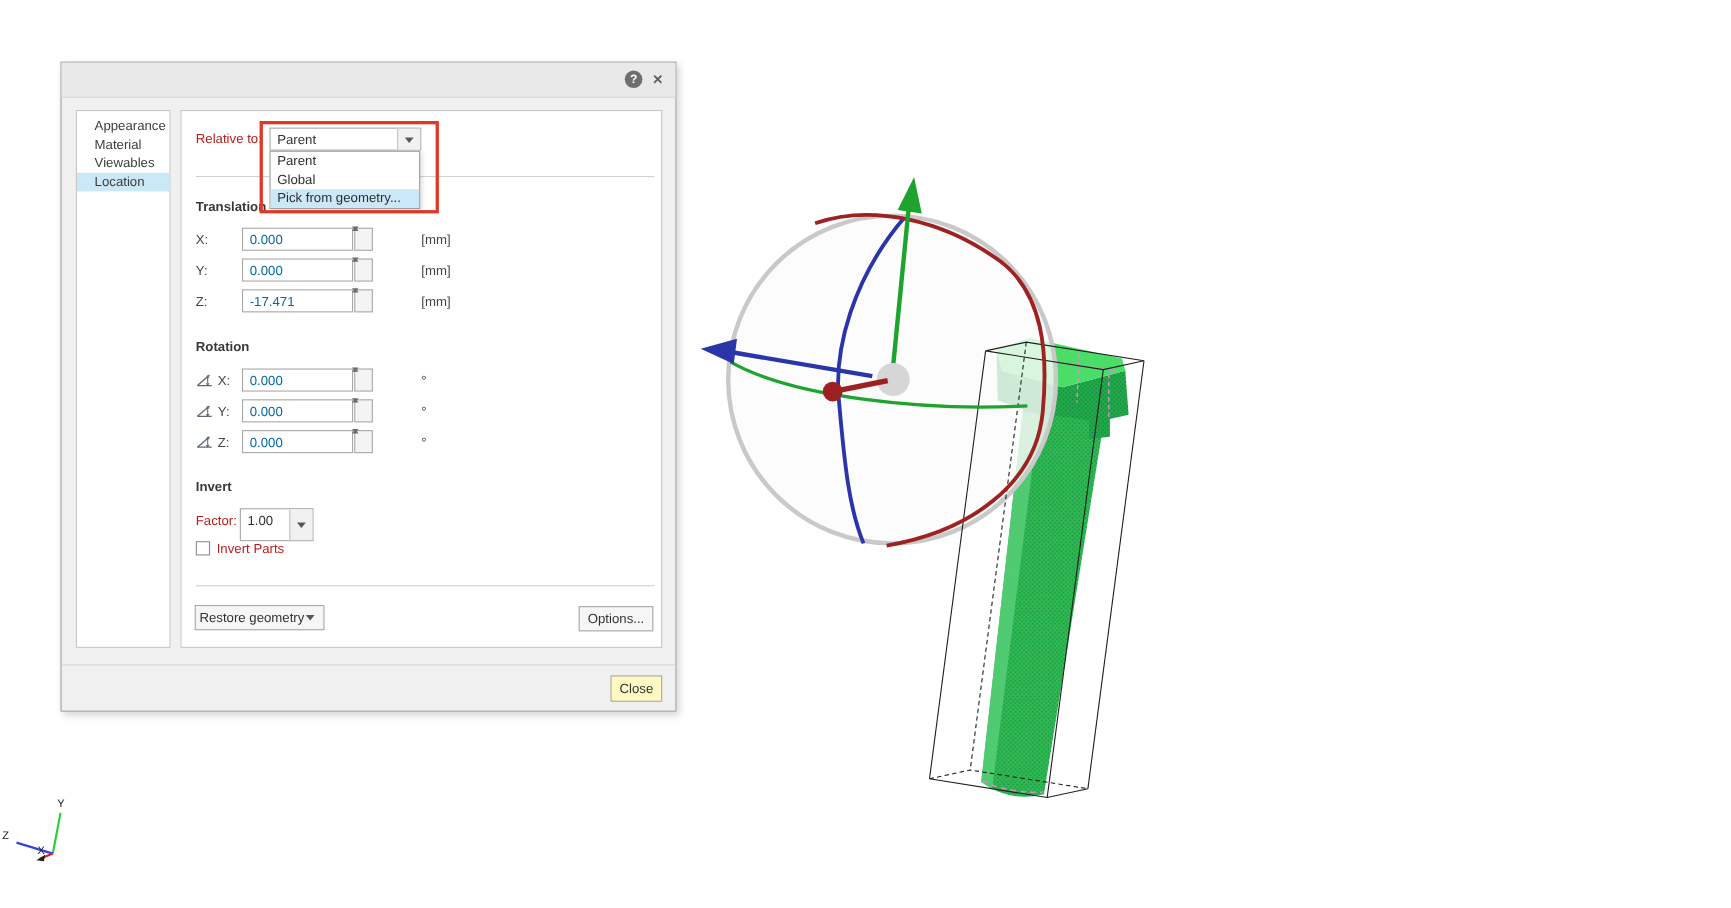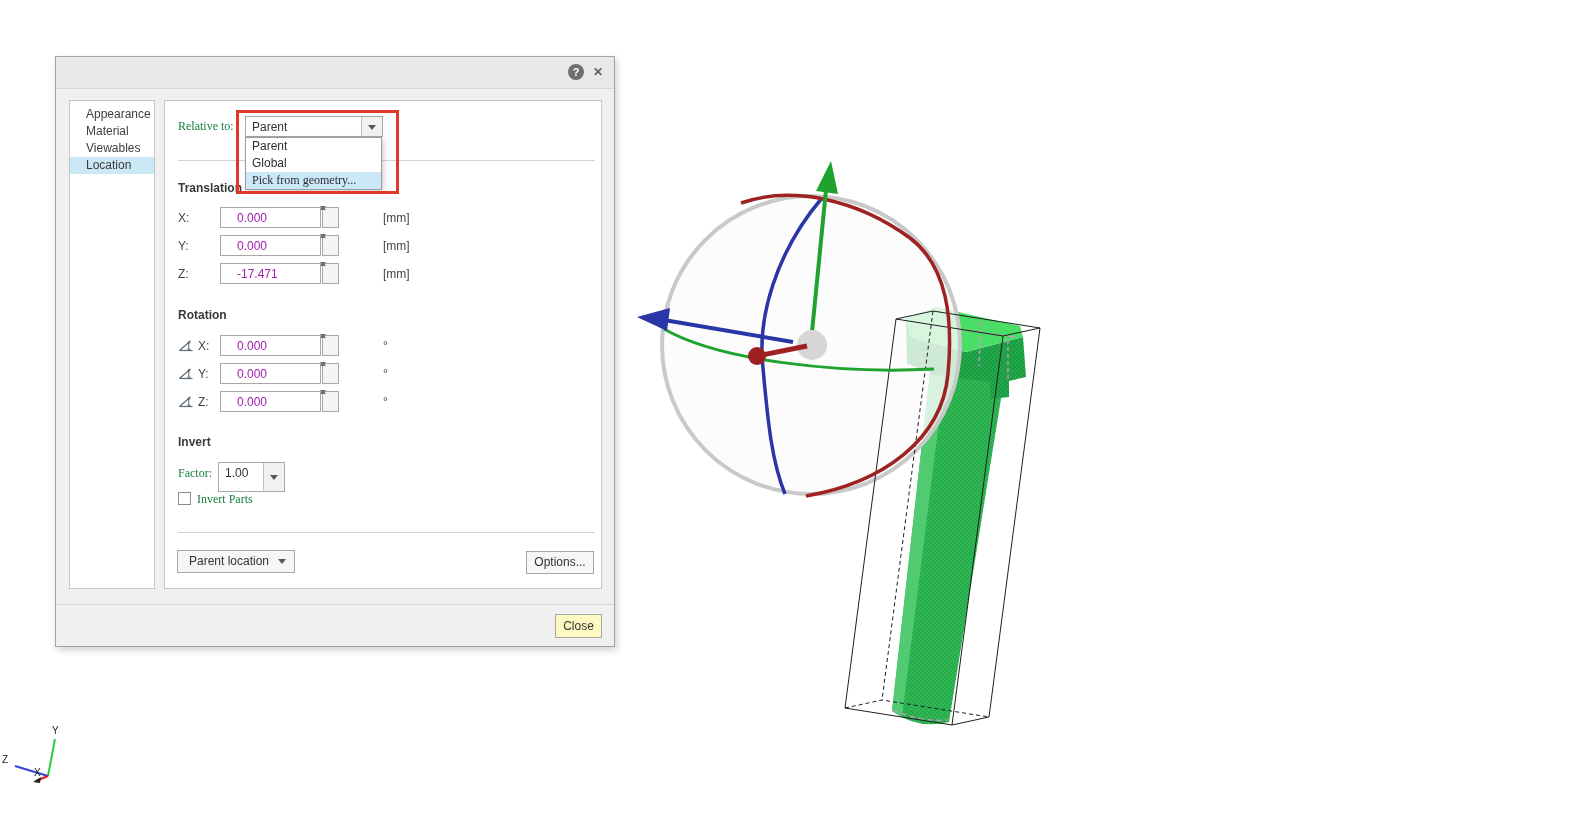--- a/index.html
+++ b/index.html
@@ -29,46 +29,46 @@
   .x-btn { position:absolute; right:8px; top:7px; width:16px; height:16px;
     color:#606060; font-size:12px; font-weight:bold; text-align:center;
     line-height:16px; cursor:default; }
 
   .panel { position:absolute; background:#fff; border:1px solid #c6c6c6; box-sizing:border-box; }
   .sidebar { left:13px; top:43px; width:86px; height:489px; padding-top:5px; }
   .side-item { height:17px; line-height:17px; padding-left:16px; color:#3d3d3d; white-space:nowrap; }
   .side-item.selected { background:#cbe8f6; }
   .main { left:108px; top:43px; width:438px; height:489px; }
 
-  .lbl { position:absolute; color:#15803d; white-space:nowrap;font-family:Liberation Serif, serif; }
+  .lbl { position:absolute; color:#b91c1c; white-space:nowrap; }
   .hdr { position:absolute; font-weight:bold; color:#393939; white-space:nowrap; }
   .divider { position:absolute; left:13px; width:417px; height:1px; background:#d2d2d2; }
 
   .combo { position:absolute; background:#fff; border:1px solid #a8a8a8; box-sizing:border-box; }
   .combo .val { position:absolute; left:6px; top:3px; color:#333; white-space:nowrap; }
   .combo .arrow-btn { position:absolute; right:0; top:0; bottom:0; width:20px;
     background:#f1f1f1; border-left:1px solid #c2c2c2; }
   .tri-down { position:absolute; left:50%; top:50%; width:0; height:0;
     margin:-2px 0 0 -4px; border-left:4px solid transparent;
     border-right:4px solid transparent; border-top:5px solid #4d5963; }
 
   .ddlist { position:absolute; background:#fff; border:1px solid #9c9c9c;
     box-sizing:border-box; box-shadow:2px 2px 5px rgba(0,0,0,.18); z-index:15; }
   .dditem { height:17px; line-height:17px; padding-left:6px; color:#2e2e2e; white-space:nowrap; }
-  .dditem.hl { background:#cbe8f8;font-family:Liberation Serif, serif; }
+  .dditem.hl { background:#cbe8f8; }
 
   .red-rect { position:absolute; border:3px solid #e0372b; box-sizing:border-box;
     z-index:20; pointer-events:none; }
 
   .frow { position:absolute; left:13px; height:21px; width:260px; }
   .flabel { position:absolute; left:0; top:4px; color:#454545; }
   .frow.rot .flabel { left:20px; }
   .fld { position:absolute; left:42px; top:0; width:101px; height:21px;
     border:1px solid #a8a8a8; box-sizing:border-box; background:#fff;
-    font:12px "Liberation Sans", sans-serif; color:#a21caf; padding:0 16px; }
+    font:12px "Liberation Sans", sans-serif; color:#0369a1; padding:0 6px; }
   .spinner { position:absolute; left:144px; top:0; width:17px; height:21px;
     border:1px solid #a8a8a8; box-sizing:border-box; background:#f4f4f4; }
   .spin-half { position:relative; height:50%; }
   .spin-half.up::after { content:""; position:absolute; left:50%; top:50%;
     margin:-2px 0 0 -3px; border-left:3px solid transparent;
     border-right:3px solid transparent; border-bottom:4px solid #6d6d6d; }
   .spin-half.dn::after { content:""; position:absolute; left:50%; top:50%;
     margin:-2px 0 0 -3px; border-left:3px solid transparent;
     border-right:3px solid transparent; border-top:4px solid #6d6d6d; }
   .unit { position:absolute; left:168px; top:4px; color:#454545; white-space:nowrap;padding-left:37px; }
@@ -280,21 +280,21 @@
         <span class="tri-down"></span>
       </span>
     </div>
 
     <div class="checkbox" style="left:13px; top:391px"></div>
     <div class="lbl" style="left:32px; top:391px">Invert Parts</div>
 
     <div class="divider" style="top:431px"></div>
 
     <div class="btn" style="left:12px; top:449px; width:118px; height:23px; line-height:21px; padding-right:14px">
-      <span>Parent location</span>
+      <span>Restore geometry</span>
       <span class="btn-arrow"></span>
     </div>
     <div class="btn" style="left:361px; top:450px; width:68px; height:23px; line-height:21px">Options...</div>
   </div>
 
   <div class="footer-divider"></div>
   <div class="btn" style="left:499px; top:557px; width:47px; height:24px; line-height:22px; background:#fef9c3">Close</div>
 </div>
 
 </body></html>

